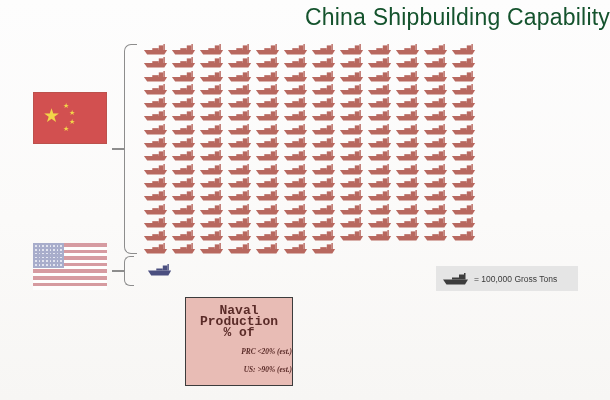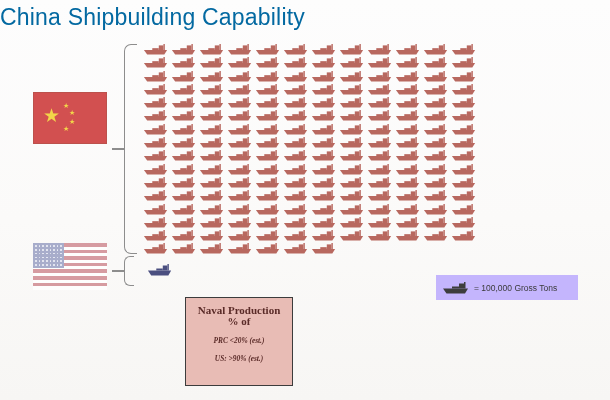--- a/index.html
+++ b/index.html
@@ -21,25 +21,25 @@
     inset: 0;
     background: linear-gradient(180deg, #fdfdfd 0%, #fbfaf9 55%, #f7f6f4 100%);
   }
 
   
   #title {
     position: absolute;
     top: 4px;
     left: 0;
     width: 610px;
-    text-align: left;
+    text-align: right;
     font-size: 23px;
     font-weight: 400;
     letter-spacing: 0.2px;
-    color: #0369a1;
+    color: #14532d;
     font-family: "Liberation Sans", sans-serif;
   }
 
   
   .flag {
     position: absolute;
     box-sizing: border-box;
   }
   #flag-china {
     left: 33px;
@@ -162,24 +162,24 @@
     left: 147px;
     top: 263px;
     width: 26px;
     height: 13px;
   }
 
   
   #legend {
     position: absolute;
     left: 436px;
-    top: 275px;
+    top: 266px;
     width: 142px;
     height: 25px;
-    background: #c4b5fd;
+    background: #e5e5e5;
     display: flex;
     align-items: center;
     padding-left: 6px;
     box-sizing: border-box;
   }
   #legend-ship { width: 28px; height: 13px; flex: 0 0 28px; }
   #legend-text {
     font-size: 8.5px;
     color: #3a3a3a;
     margin-left: 4px;
@@ -196,30 +196,32 @@
     height: 89px;
     background: #e8bcb5;
     border: 1px solid #3c3c3c;
     box-sizing: border-box;
     text-align: center;
     color: #5a2b28;
     padding-top: 7px;
     font-family: "Liberation Serif", serif;
   }
   #note-title {
-    font-size: 11px;
+    font-size: 13px;
     font-weight: bold;
     line-height: 11px;
     padding: 0 8px;
+    font-family: Liberation Mono, monospace;
   }
   .note-stat {
     font-size: 7.4px;
     font-style: italic;
     font-weight: bold;
     margin-top: 9px;
+    text-align: right;
   }
 </style>
 </head>
 <body>
 
 <div id="page"></div>
 
 <div id="title">China Shipbuilding Capability</div>
 
 <div class="flag" id="flag-china">

